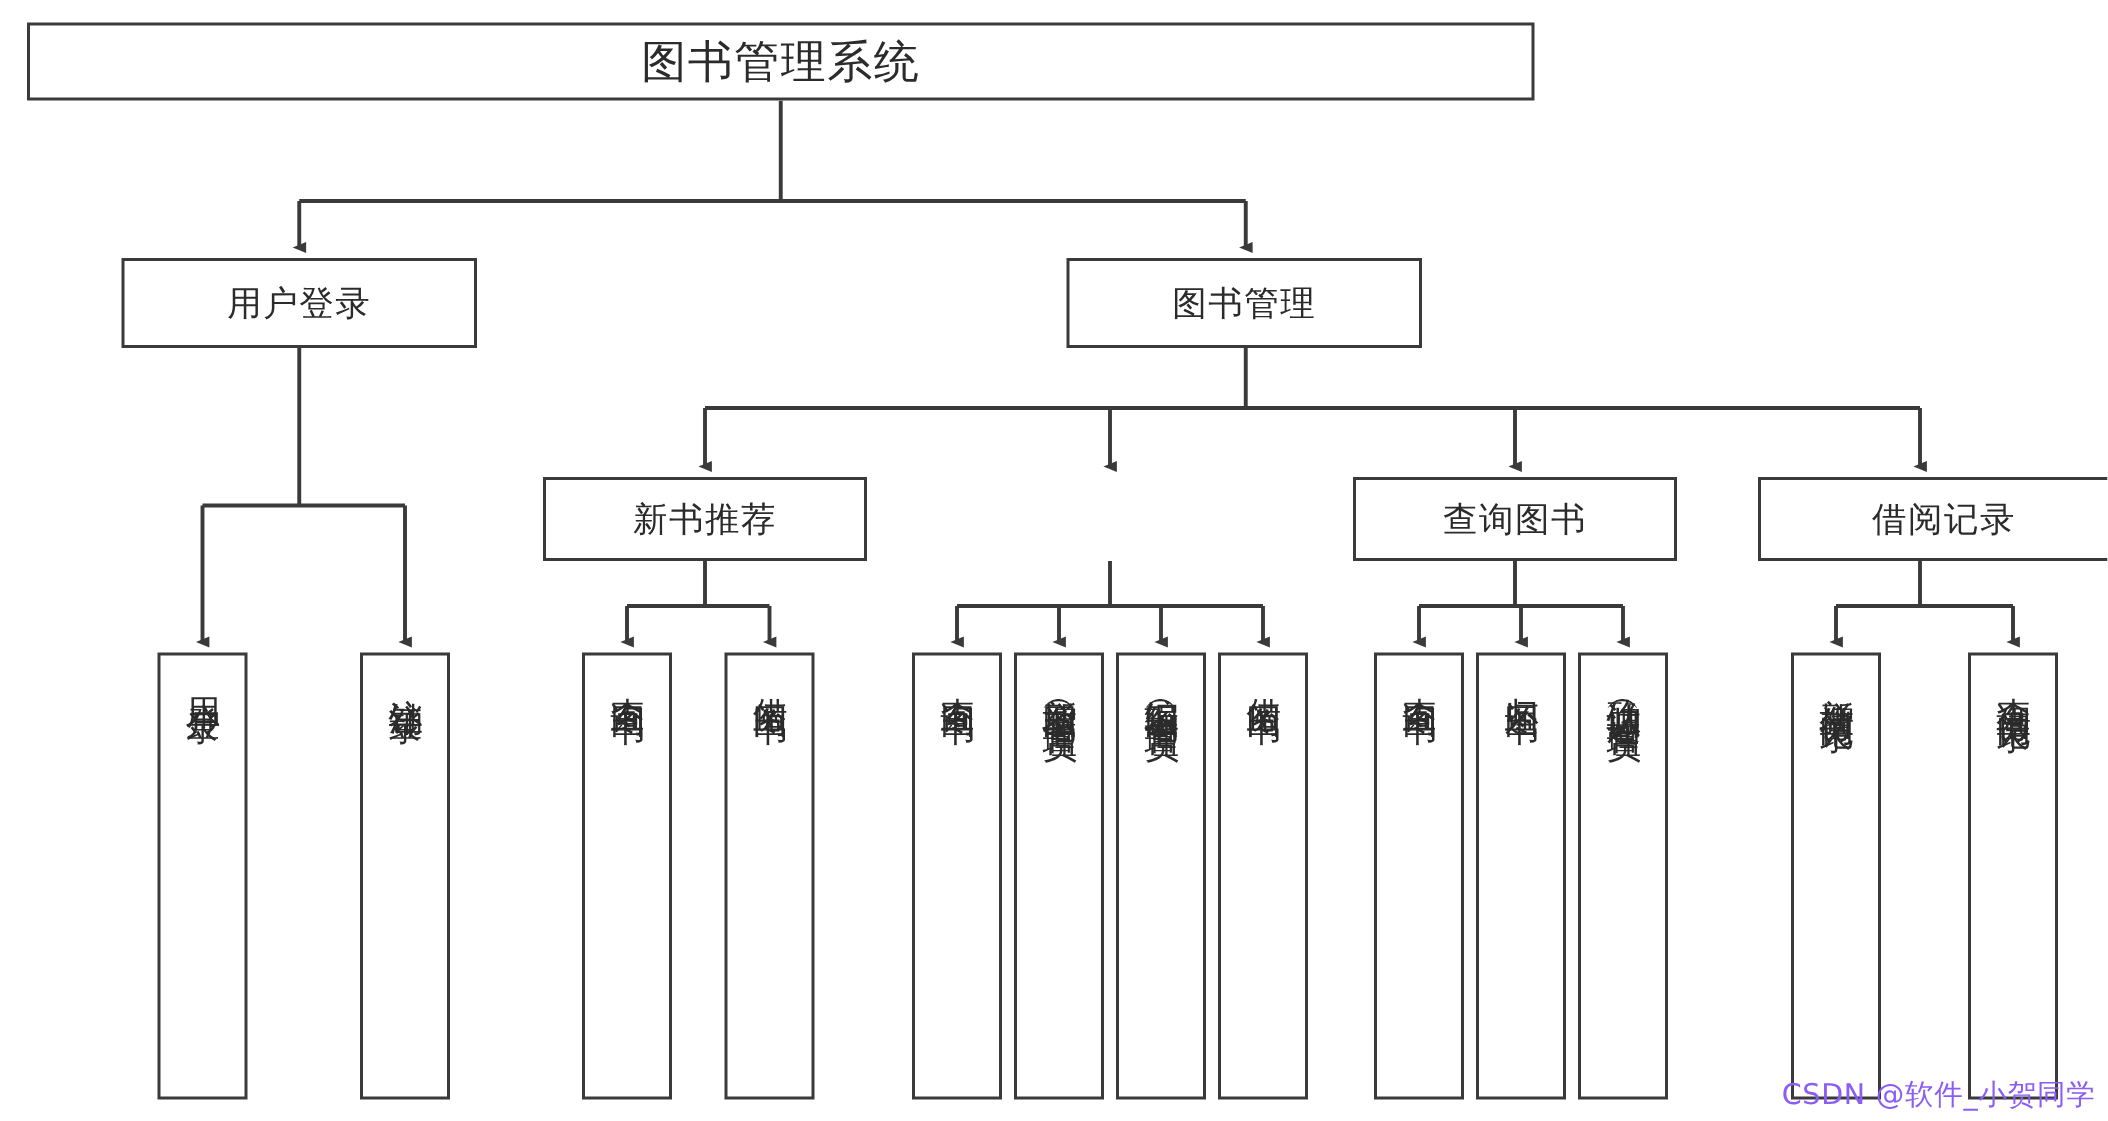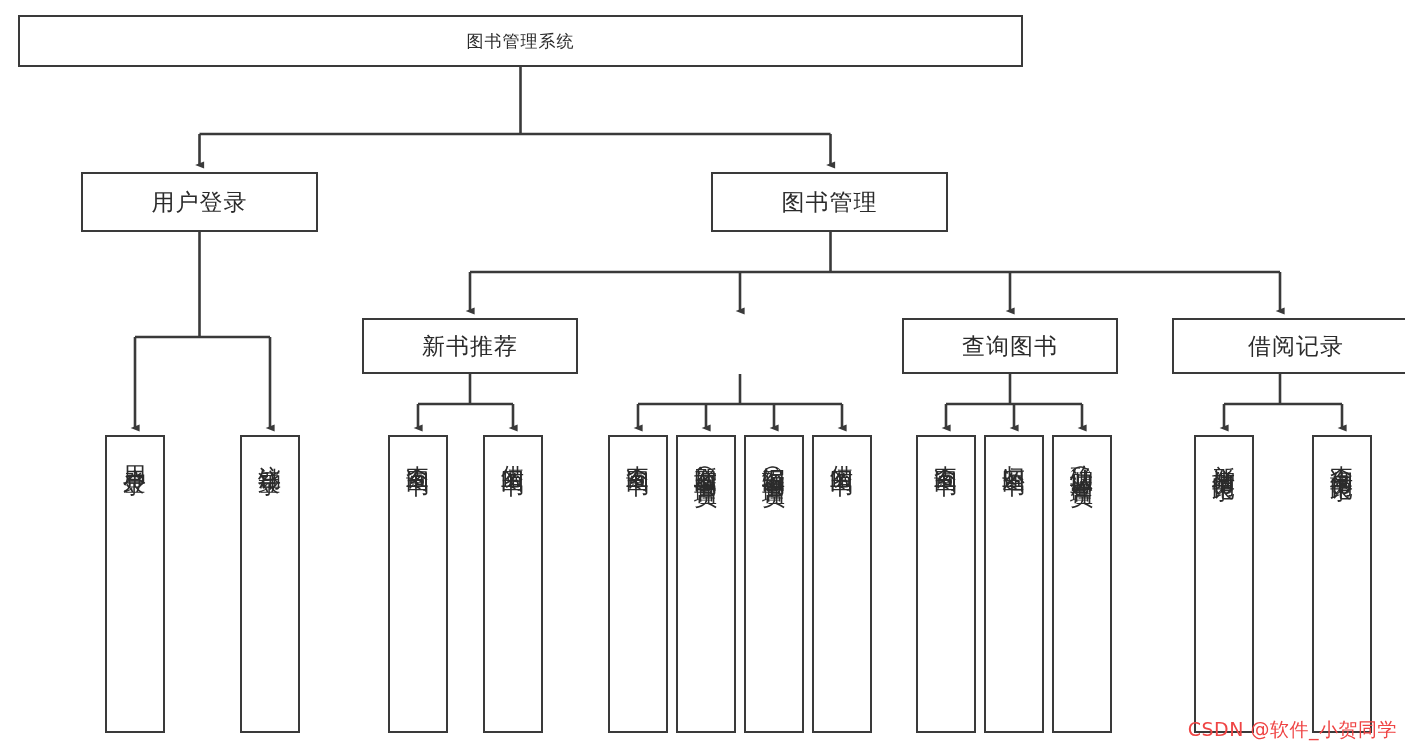--- a/index.html
+++ b/index.html
@@ -47,28 +47,28 @@
   }
   .node.v .vtext {
     writing-mode: vertical-rl;
     text-orientation: upright;
     line-height: 1.05;
     letter-spacing: 3px;
     white-space: nowrap;
     display: block;
   }
   .node.root {
-    font-size: 17px;
+    font-size: 30px;
   }
   #watermark {
     position: absolute;
     right: 8px;
     bottom: 4px;
     font-size: 19px;
-    color: #ef4444;
+    color: #8b5cf6;
     letter-spacing: 0.5px;
     white-space: nowrap;
   }
 </style>
 </head>
 <body>
 
 <div id="canvas">
 
   <svg id="edges" viewBox="0 0 1405 747">

